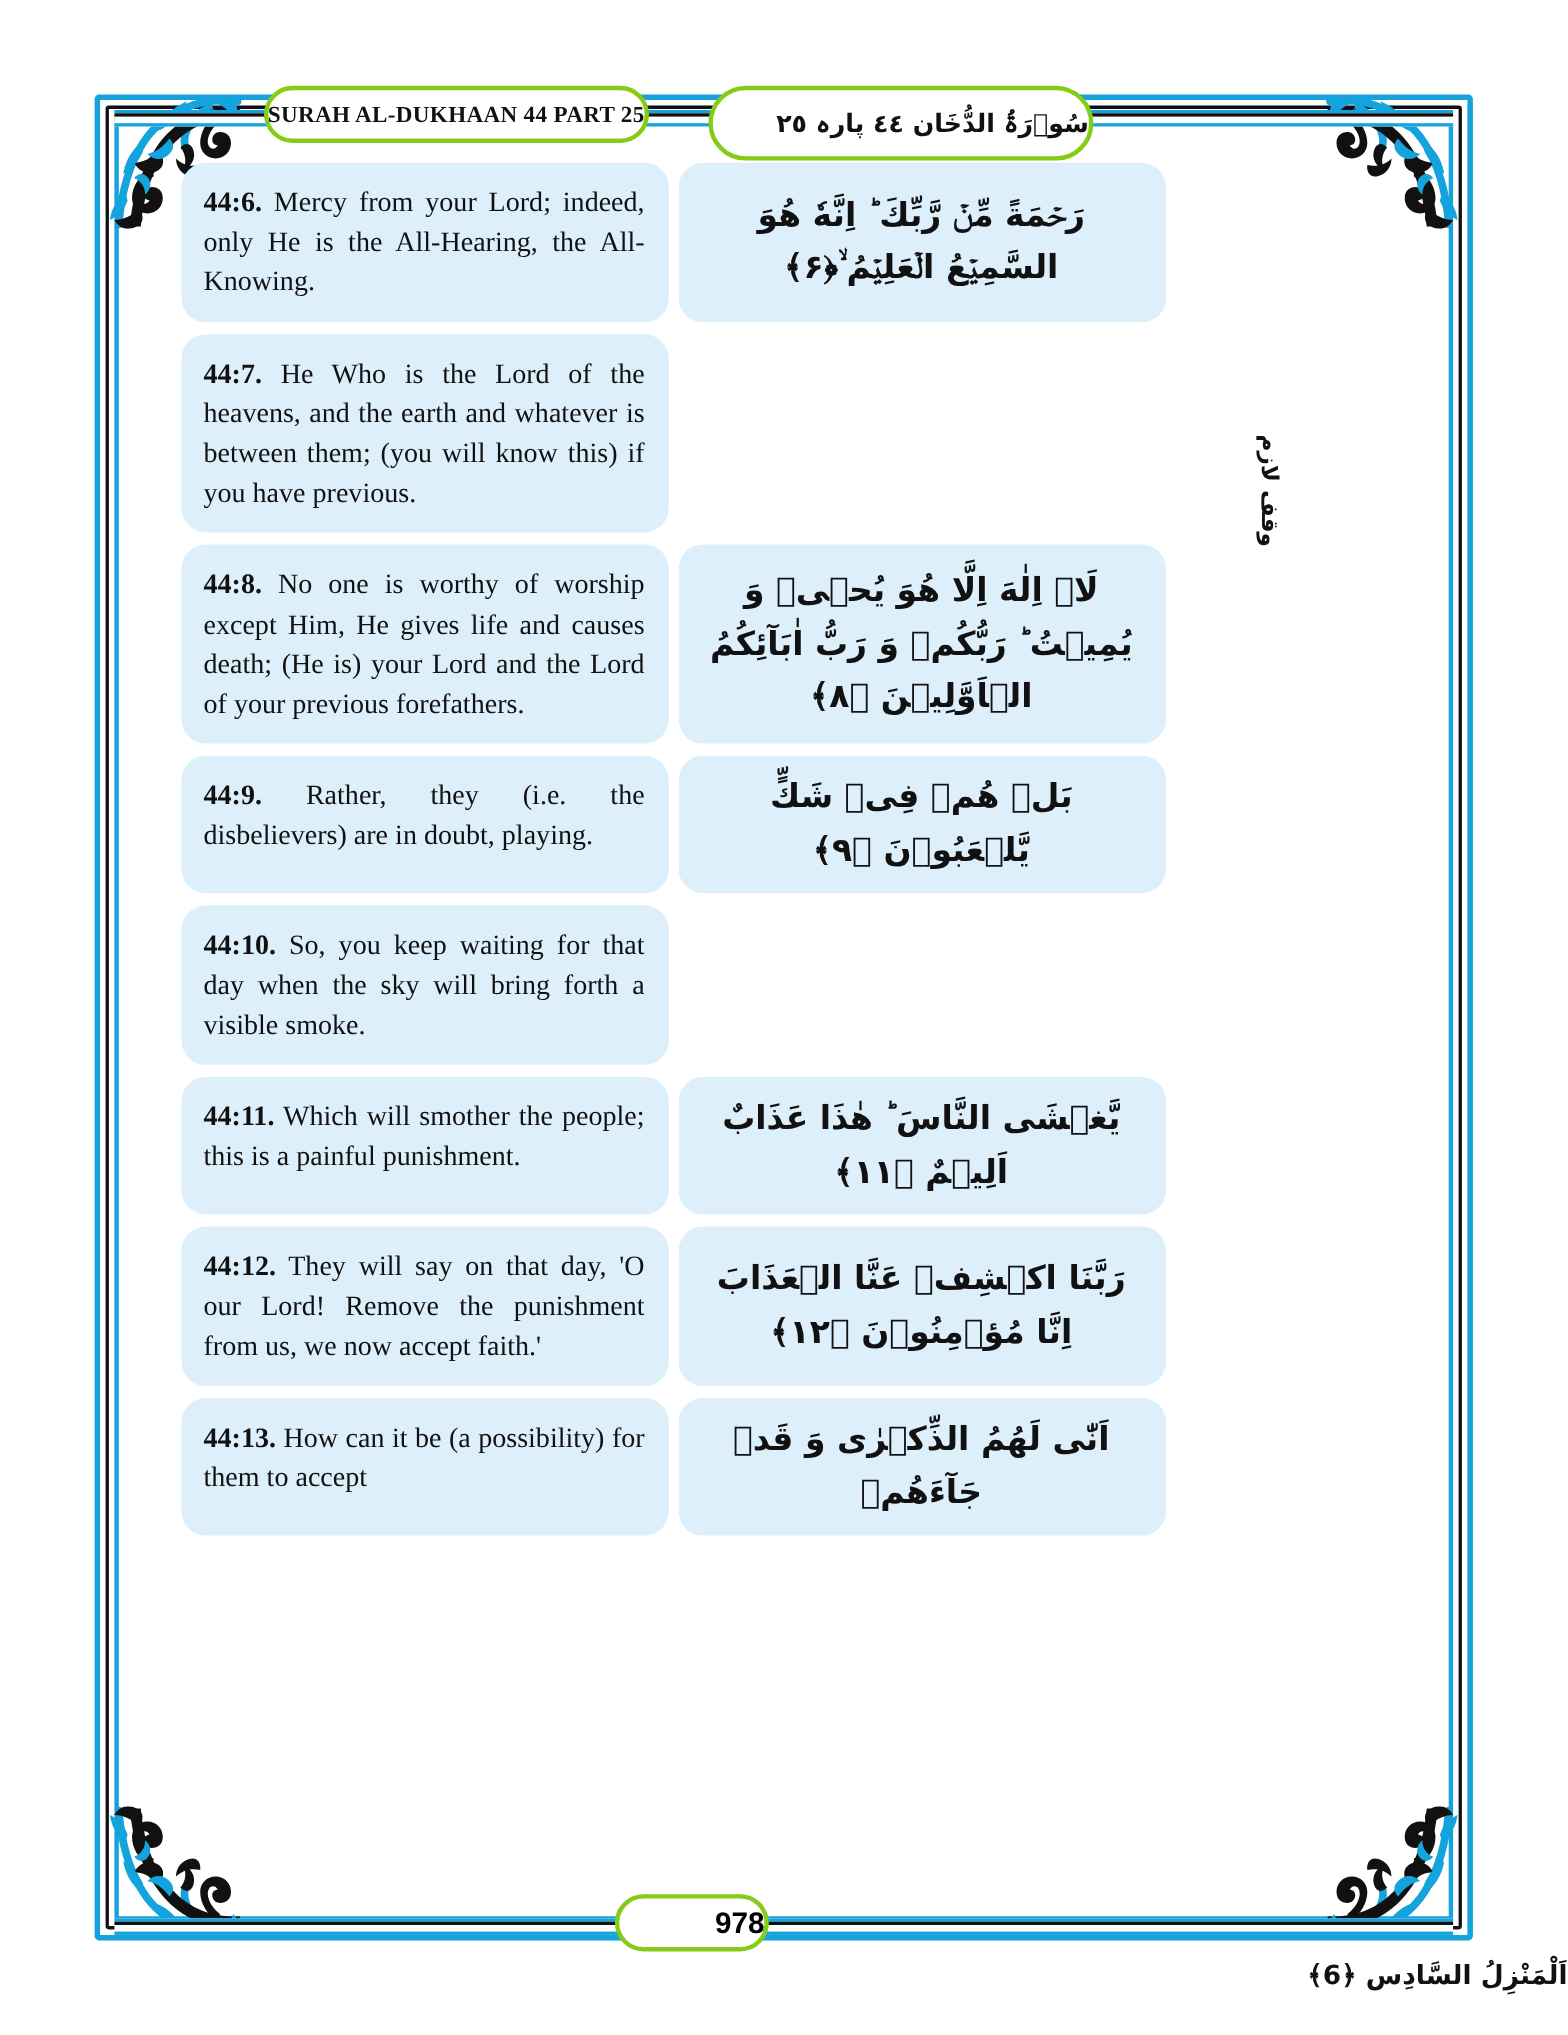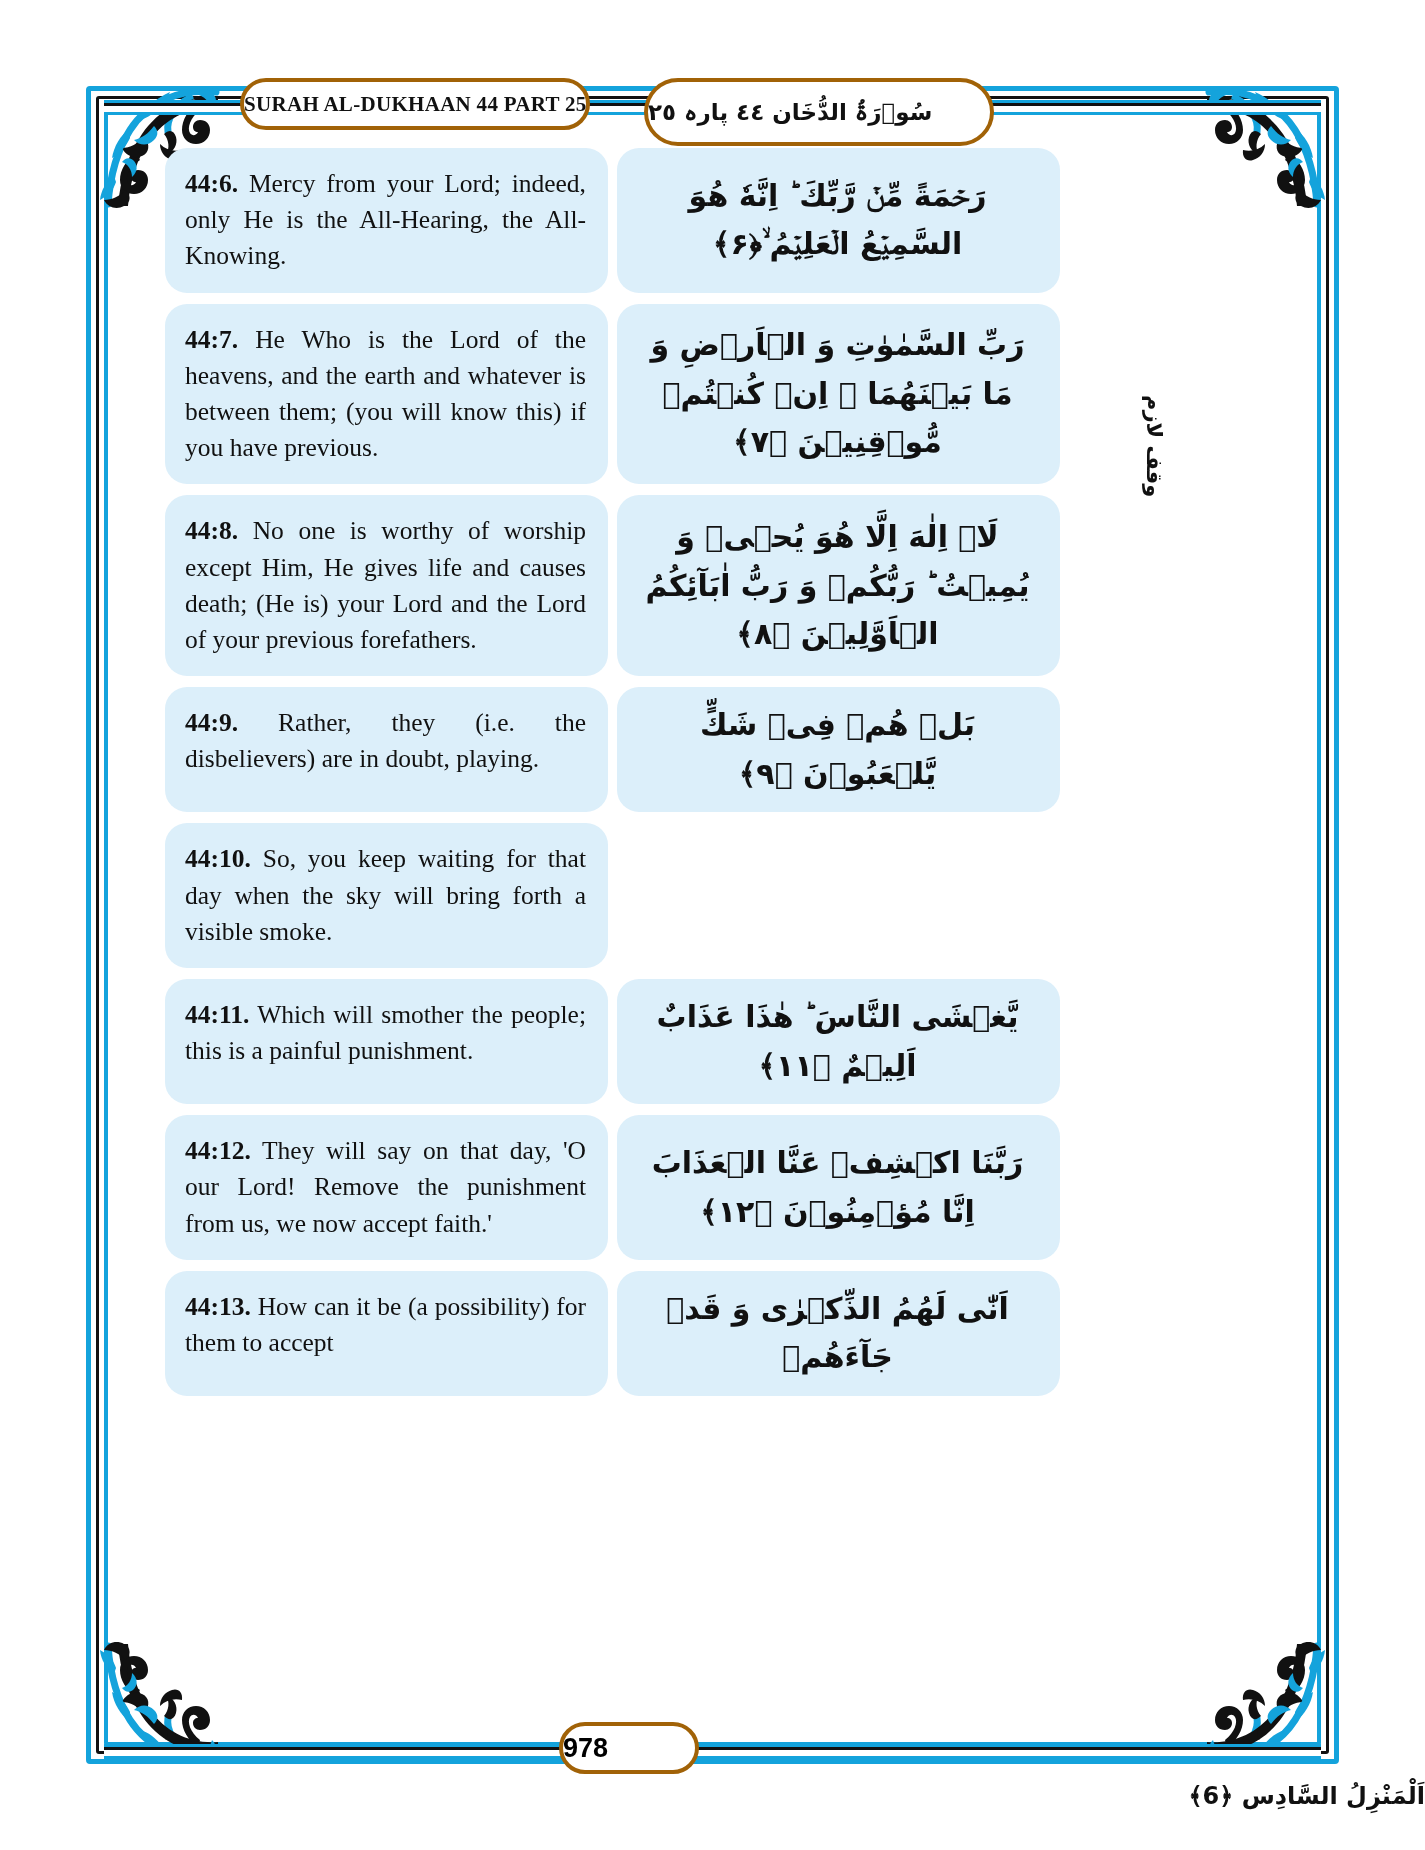--- a/index.html
+++ b/index.html
@@ -66,25 +66,25 @@
   .header-band .band-line-black {
     position: absolute;
     left: 0; right: 0; top: 25px;
     height: 3px;
     background: #111111;
   }
 
   .pill {
     position: absolute;
     background: #ffffff;
-    border: 4px solid #a16207;
+    border: 4px solid #84cc16;
     border-radius: 40px;
     display: flex;
     align-items: center;
-    justify-content: flex-start;
+    justify-content: flex-end;
     box-sizing: border-box;
   }
   .pill-left {
     left: 136px; top: 0px;
     width: 350px; height: 52px;
   }
   .pill-left .ttl {
     font-family: "Liberation Serif", serif;
     font-weight: bold;
     font-size: 21px;
@@ -357,23 +357,20 @@
 
   <div id="verses">
       <div class="verse-row">
         <div class="cell cell-en"><span class="vnum">44:6.</span> <span>Mercy from your Lord; indeed, only He is the All-Hearing, the All-Knowing.</span></div>
         <div class="cell cell-ar">
           <span>رَحۡمَةً مِّنۡ رَّبِّكَ ؕ اِنَّهٗ هُوَ السَّمِيۡعُ الۡعَلِيۡمُ ۙ﴿۶﴾</span>
         </div>
       </div>
       <div class="verse-row">
         <div class="cell cell-en"><span class="vnum">44:7.</span> <span>He Who is the Lord of the heavens, and the earth and whatever is between them; (you will know this) if you have previous.</span></div>
-        <div class="cell cell-ar">
-          <span>رَبِّ السَّمٰوٰتِ وَ الۡاَرۡضِ وَ مَا بَيۡنَهُمَا ۘ اِنۡ كُنۡتُمۡ مُّوۡقِنِيۡنَ ﴿۷﴾</span>
-        </div>
       </div>
       <div class="verse-row">
         <div class="cell cell-en"><span class="vnum">44:8.</span> <span>No one is worthy of worship except Him, He gives life and causes death; (He is) your Lord and the Lord of your previous forefathers.</span></div>
         <div class="cell cell-ar">
           <span>لَاۤ اِلٰهَ اِلَّا هُوَ يُحۡیٖ وَ يُمِيۡتُ ؕ رَبُّكُمۡ وَ رَبُّ اٰبَآئِكُمُ الۡاَوَّلِيۡنَ ﴿۸﴾</span>
         </div>
       </div>
       <div class="verse-row">
         <div class="cell cell-en"><span class="vnum">44:9.</span> <span>Rather, they (i.e. the disbelievers) are in doubt, playing.</span></div>
         <div class="cell cell-ar">

